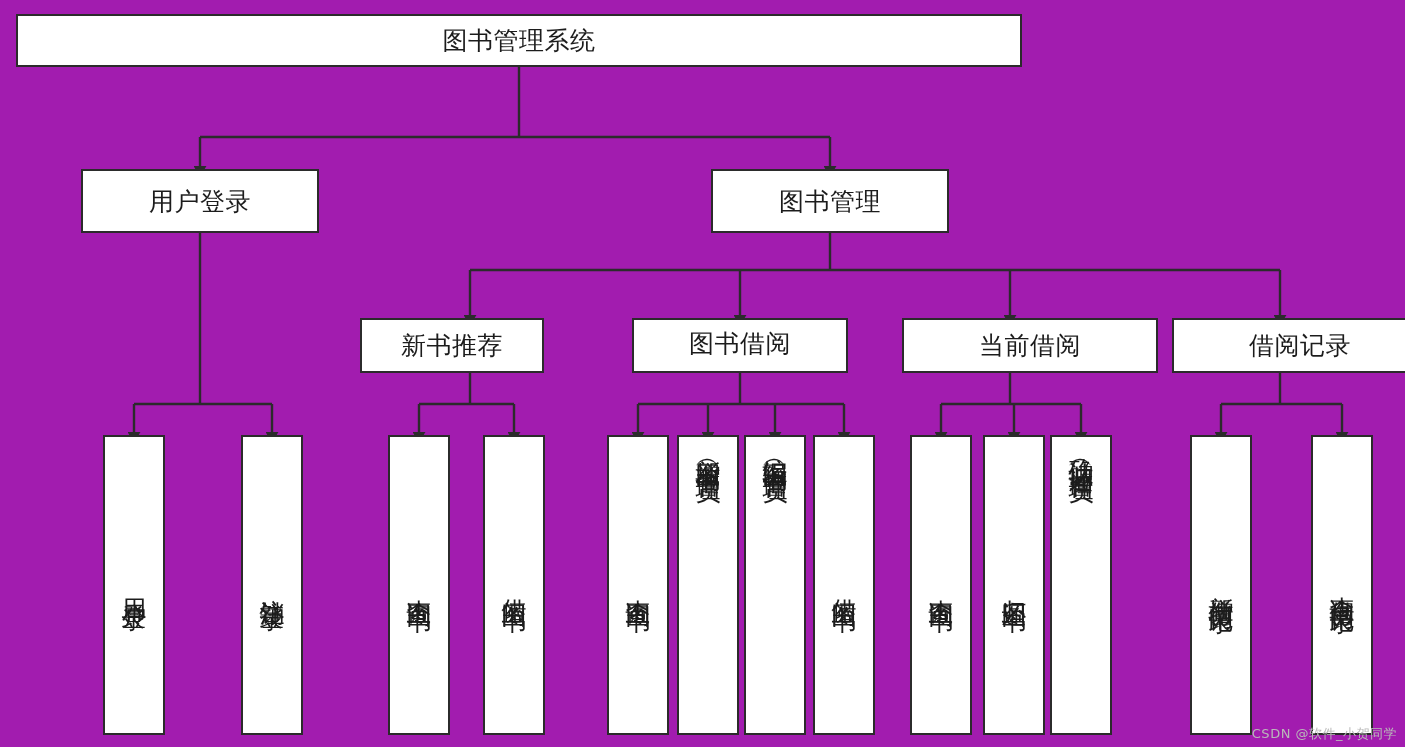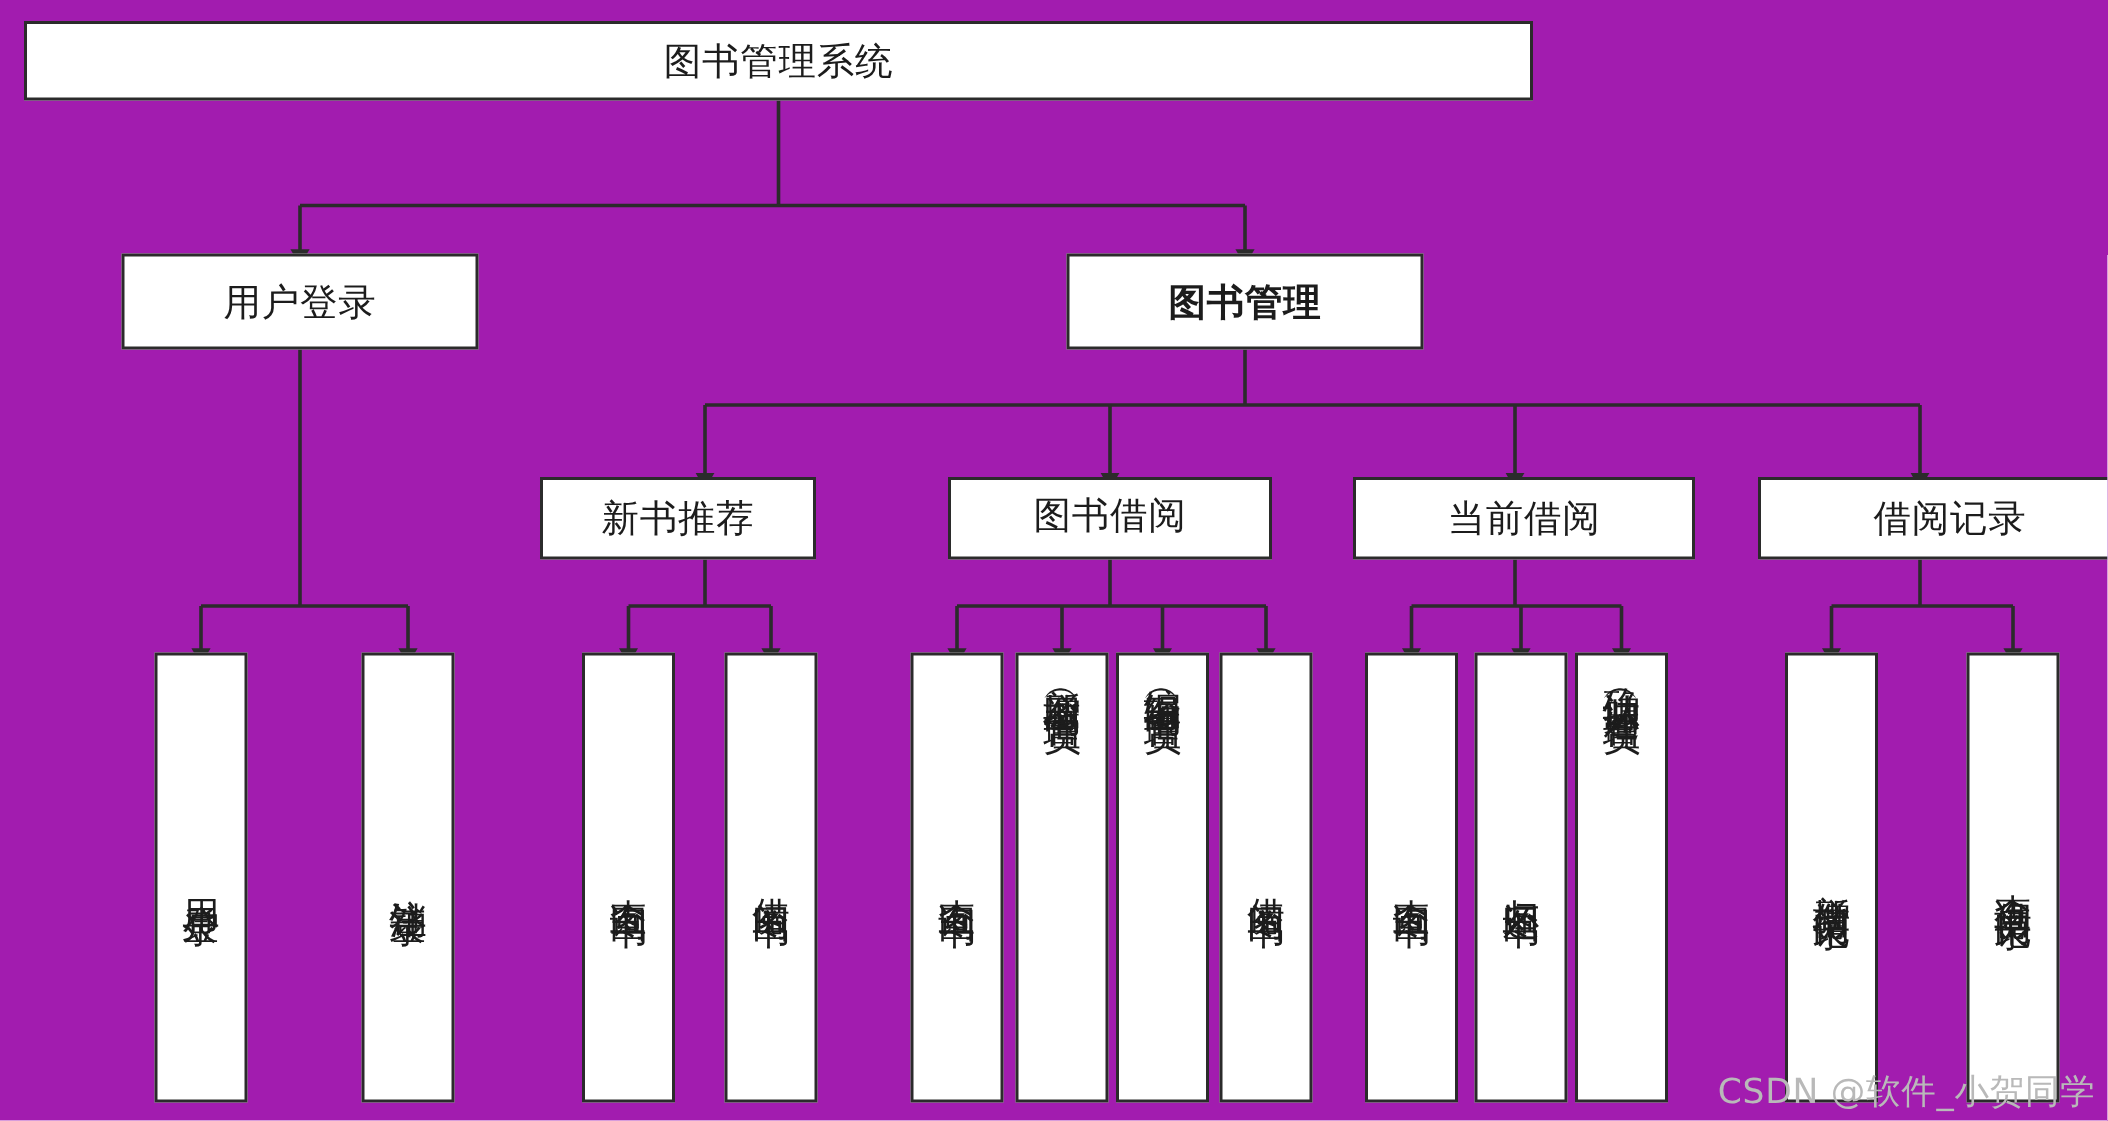--- a/index.html
+++ b/index.html
@@ -69,21 +69,21 @@
     padding-top: 2px;
   }
   .node.v.mid {
     align-items: center;
     padding-top: 0;
   }
   #watermark {
     position: absolute;
     right: 8px;
     bottom: 4px;
-    font-size: 23px;
+    font-size: 13px;
     color: #b9b9b9;
     z-index: 5;
     white-space: nowrap;
     letter-spacing: 0.5px;
   }
 </style>
 </head>
 <body>
 
 <div id="canvas">
@@ -131,30 +131,30 @@
       </g>
   </svg>
 
   <div id="nodes">
       <div class="node root h" style="left: 16px; top: 14px; width: 1006px; height: 53px;">
         <span class="label">图书管理系统</span>
       </div>
       <div class="node h" style="left: 81px; top: 169px; width: 238px; height: 64px;">
         <span class="label">用户登录</span>
       </div>
-      <div class="node h" style="left: 711px; top: 169px; width: 238px; height: 64px; font-weight: bold;">
+      <div class="node h" style="left: 711px; top: 169px; width: 238px; height: 64px;">
         <span class="label">图书管理</span>
       </div>
       <div class="node h" style="left: 360px; top: 318px; width: 184px; height: 55px;">
         <span class="label">新书推荐</span>
       </div>
       <div class="node h" style="left: 632px; top: 318px; width: 216px; height: 55px; font-family: Liberation Mono, monospace;">
         <span class="label">图书借阅</span>
       </div>
-      <div class="node h" style="left: 902px; top: 318px; width: 228px; height: 55px;">
+      <div class="node h" style="left: 902px; top: 318px; width: 256px; height: 55px;">
         <span class="label">当前借阅</span>
       </div>
       <div class="node h" style="left: 1172px; top: 318px; width: 256px; height: 55px;">
         <span class="label">借阅记录</span>
       </div>
       <div class="node v mid" style="left: 103px; top: 435px; width: 62px; height: 300px;">
         <span class="label">用户登录</span>
       </div>
       <div class="node v mid" style="left: 241px; top: 435px; width: 62px; height: 300px;">
         <span class="label">注销登录</span>

